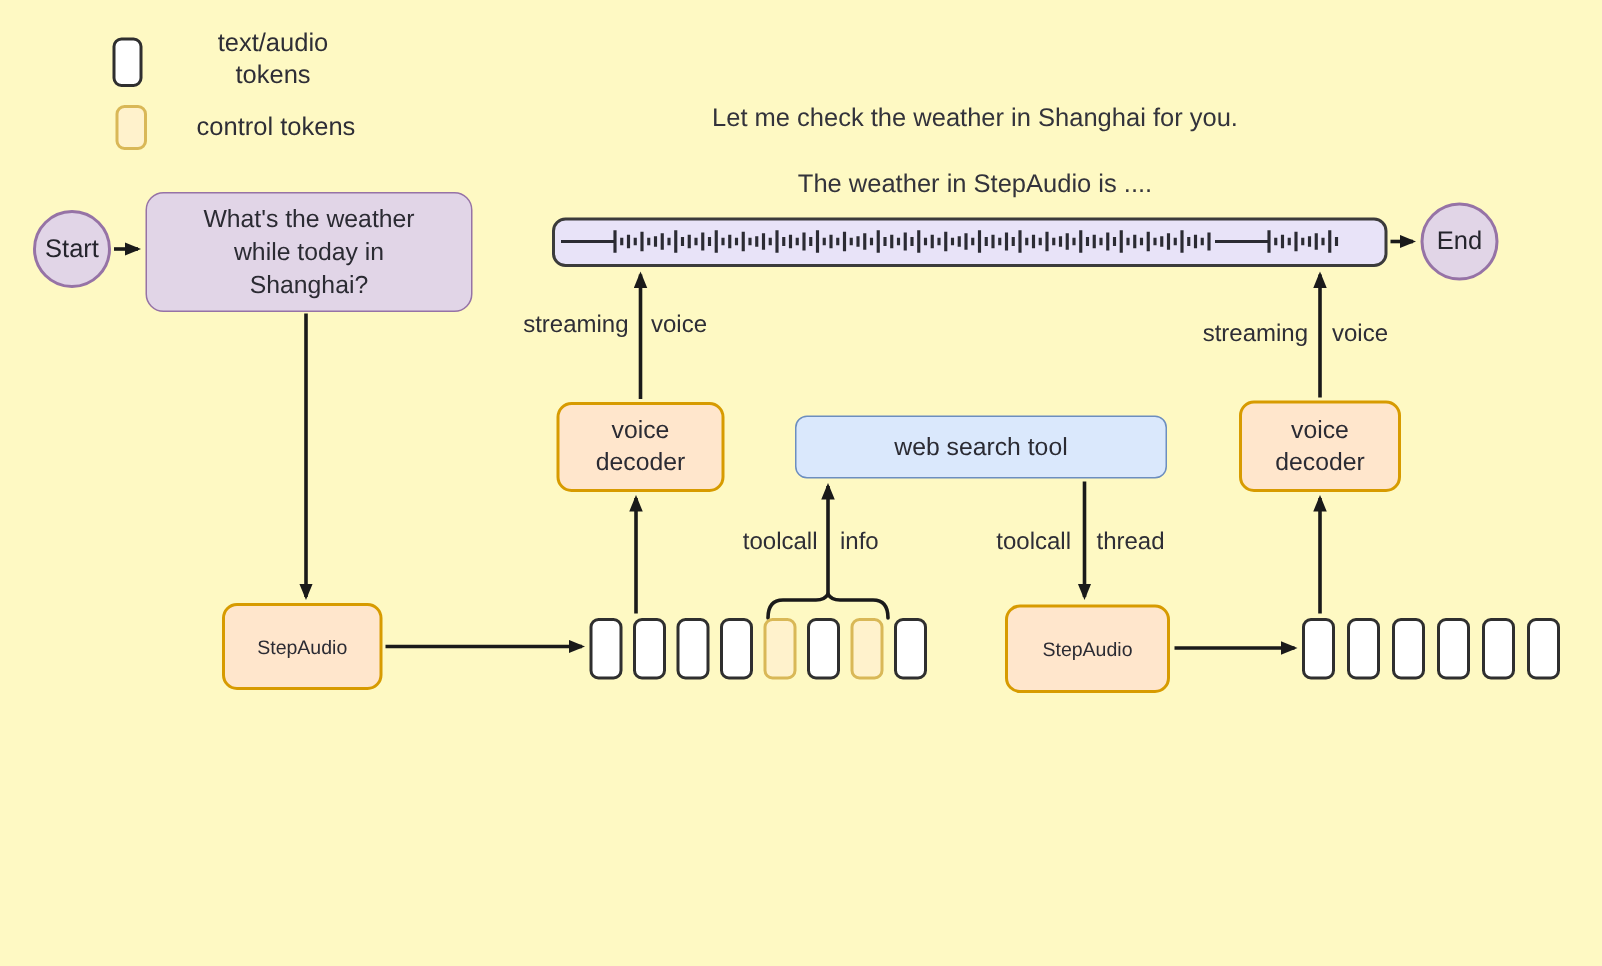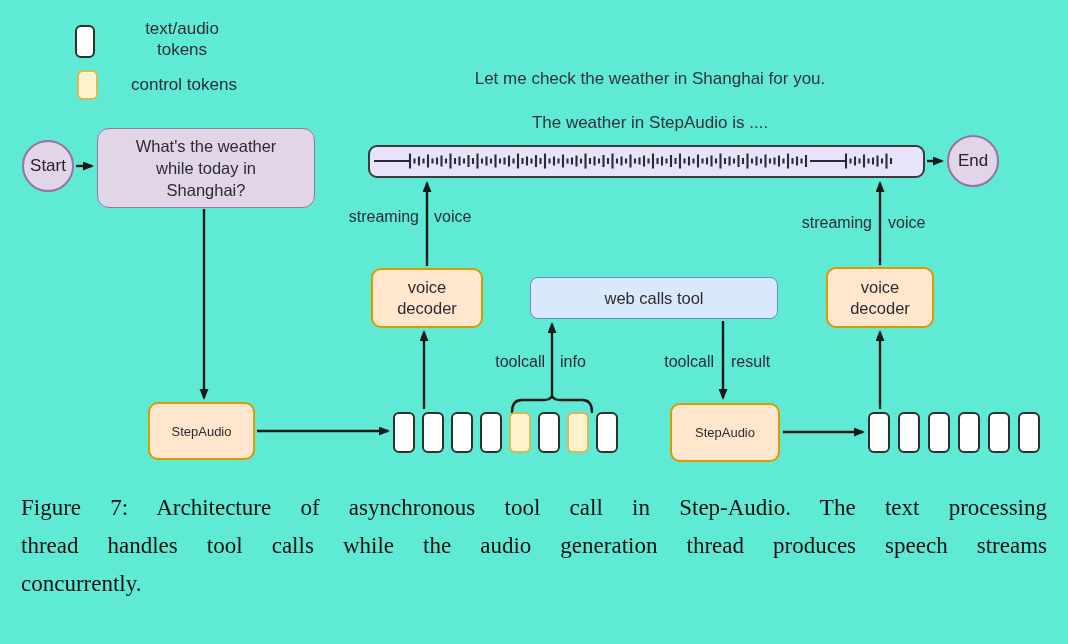--- a/index.html
+++ b/index.html
@@ -1,17 +1,17 @@
 <!DOCTYPE html>
 <html style="--purple-fill: #E1D5E7; --purple-stroke: #9673A6; --orange-fill: #FFE6CC; --orange-stroke: #D79B00; --blue-fill: #DAE8FC; --blue-stroke: #6C8EBF; --control-fill: #FFF2CC; --control-stroke: #D9B857; --wave-fill: #E8E3F8; --wave-stroke: #3B3B3B; --token-stroke: #2F2F2F; --ink: #1A1A1A; --text: #30303A;"><head>
 <meta charset="utf-8">
 <style>
   html,body{margin:0;padding:0;background:#ffffff;}
   #stage{
-    position:relative;width:1068px;height:644px;background:#5eead4;overflow:hidden;
+    position:relative;width:1068px;height:644px;background:#fef9c3;overflow:hidden;
     font-family:"Liberation Sans", sans-serif;color:var(--text,#30303A);
   }
   .abs{position:absolute;}
   svg.overlay{position:absolute;left:0;top:0;width:1068px;height:644px;pointer-events:none;}
   
   .swatch{box-sizing:border-box;border:2.5px solid var(--token-stroke,#2F2F2F);border-radius:6px;background:#fff;}
   .swatch.control{background:var(--control-fill,#FFF2CC);border-color:var(--control-stroke,#D9B857);}
   .legend-label{font-size:17px;line-height:21px;text-align:center;color:#2E2E36;}
   
   .speech-text{font-size:17px;text-align:center;color:#33333B;}
@@ -216,21 +216,21 @@
   </div>
 
   <div class="abs orange-box" style="left:371px;top:268px;width:112px;height:60px;font-size:16.5px;">
     <div class="vd-inner">voice decoder</div>
   </div>
   <div class="abs orange-box" style="left:826px;top:267px;width:108px;height:61px;font-size:16.5px;">
     <div class="vd-inner">voice decoder</div>
   </div>
 
   <div class="abs blue-box" style="left:530px;top:277px;width:248px;height:42px;">
-    <span>web calls tool</span>
+    <span>web search tool</span>
   </div>
 
   <div class="abs orange-box" style="left:148px;top:402px;width:107px;height:58px;">
     <span>StepAudio</span>
   </div>
   <div class="abs orange-box" style="left:670px;top:403px;width:110px;height:59px;">
     <span>StepAudio</span>
   </div>
 
   <div id="token-row-1" class="abs token-row row1" style="left:393px;top:412px;">
@@ -255,21 +255,16 @@
   <span class="abs flow-word" style="right:649px;top:208px;">streaming</span>
   <span class="abs flow-word" style="left:434px;top:208px;">voice</span>
 
   <span class="abs flow-word" style="right:196px;top:214px;">streaming</span>
   <span class="abs flow-word" style="left:888px;top:214px;">voice</span>
 
   <span class="abs flow-word" style="right:523px;top:353px;">toolcall</span>
   <span class="abs flow-word" style="left:560px;top:353px;">info</span>
 
   <span class="abs flow-word" style="right:354px;top:353px;">toolcall</span>
-  <span class="abs flow-word" style="left:731px;top:353px;">result</span>
-
-  <div class="abs caption" style="left:21px;top:489px;">
-    <div class="jline">Figure 7: Architecture of asynchronous tool call in Step-Audio. The text processing</div>
-    <div class="jline">thread handles tool calls while the audio generation thread produces speech streams</div>
-    <div class="lline">concurrently.</div>
-  </div>
+  <span class="abs flow-word" style="left:731px;top:353px;">thread</span>
+
 
 </div>
 
 </body></html>

